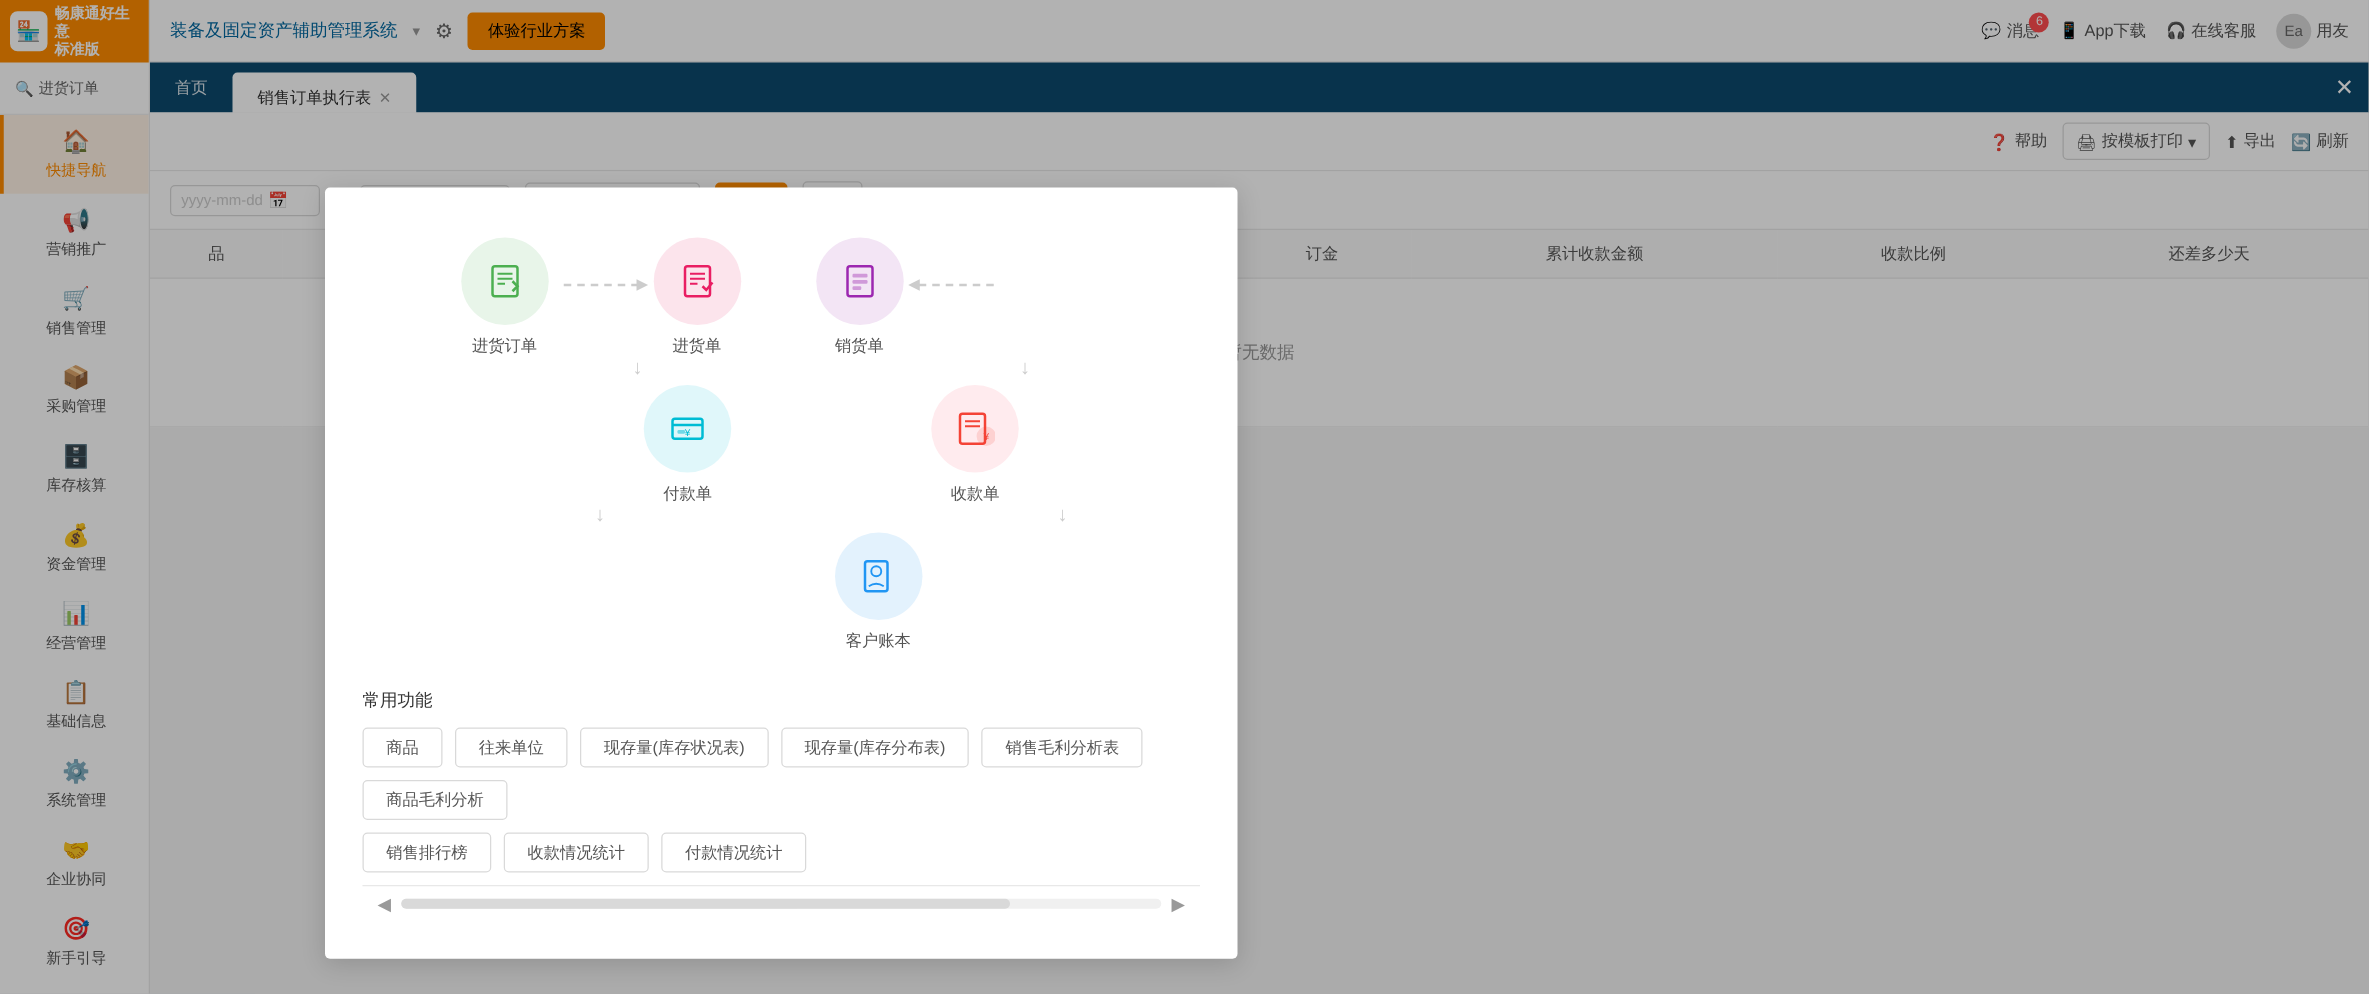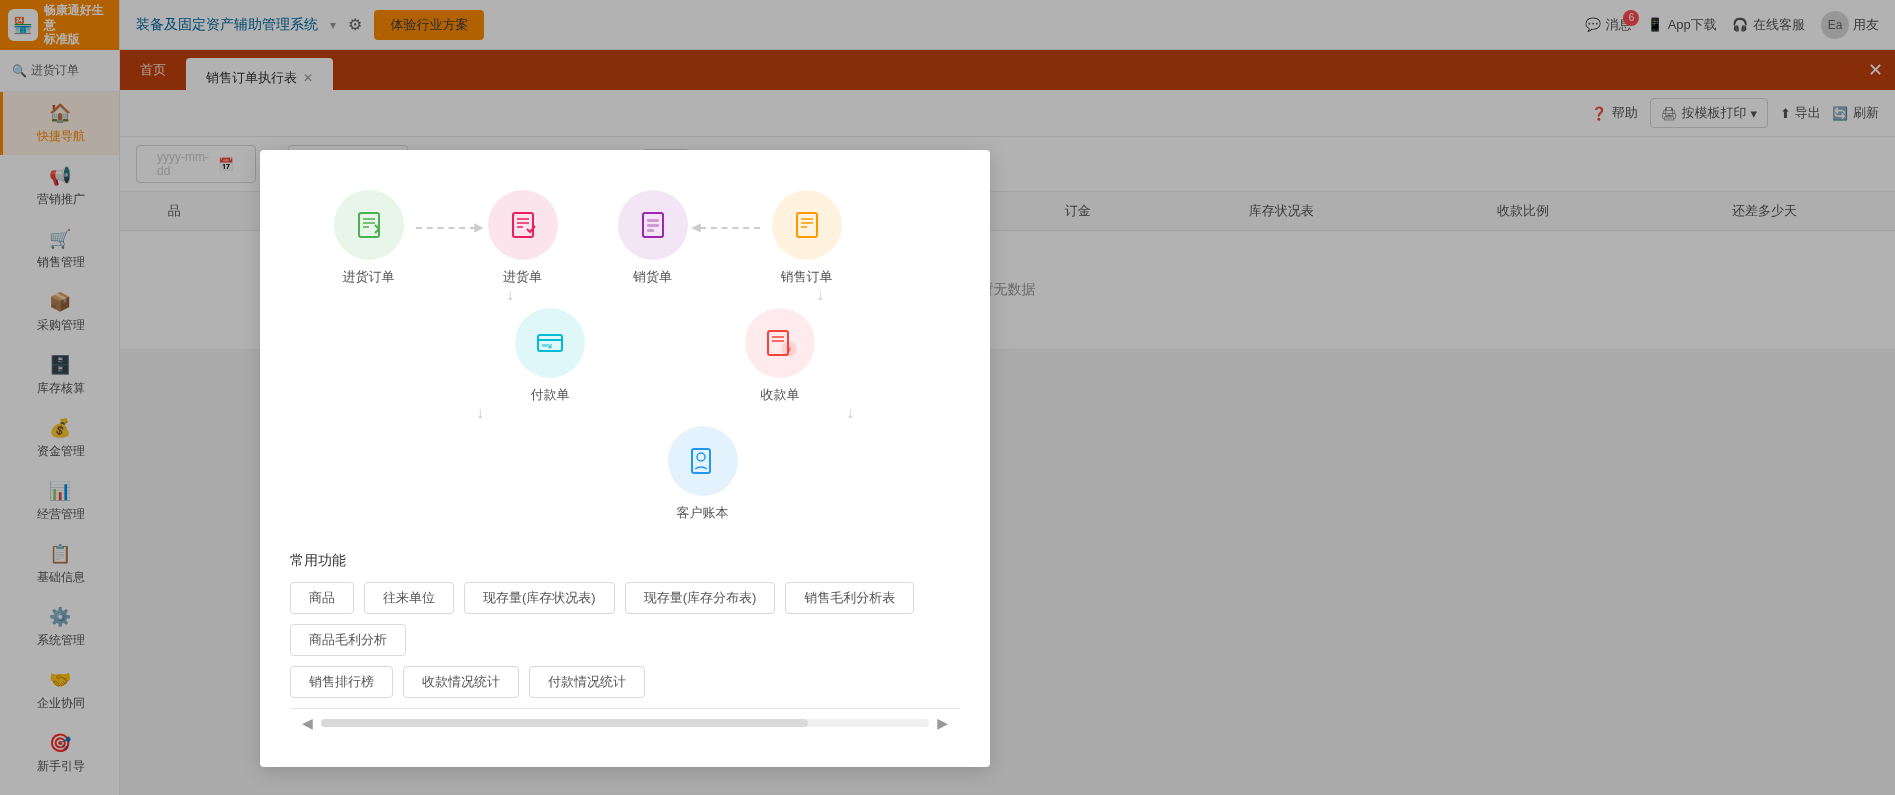--- a/index.html
+++ b/index.html
@@ -21,46 +21,46 @@
     .sidebar-item .icon { font-size: 18px; }
 
     
     .main-content { flex: 1; display: flex; flex-direction: column; overflow: hidden; }
 
     
     .top-header { height: 50px; background: #fff; border-bottom: 1px solid #e8e8e8; display: flex; align-items: center; padding: 0 16px; gap: 12px; }
     .header-title { font-size: 14px; color: #0369a1; font-weight: 500; }
     .header-arrow { color: #999; font-size: 12px; cursor: pointer; }
     .header-gear { color: #666; font-size: 16px; cursor: pointer; }
-    .header-btn-trial { background: #ff8c00; color: #404040; border: none; border-radius: 4px; padding: 6px 16px; cursor: pointer; font-size: 13px; }
+    .header-btn-trial { background: #ff8c00; color: #000000; border: none; border-radius: 4px; padding: 6px 16px; cursor: pointer; font-size: 13px; }
     .header-right { margin-left: auto; display: flex; align-items: center; gap: 16px; }
     .header-right-item { display: flex; align-items: center; gap: 4px; color: #555; font-size: 13px; cursor: pointer; position: relative; }
     .badge { background: #ff4d4f; color: #fff; border-radius: 10px; font-size: 10px; padding: 0 4px; min-width: 16px; height: 16px; display: flex; align-items: center; justify-content: center; position: absolute; top: -6px; right: -8px; }
     .user-avatar { width: 28px; height: 28px; border-radius: 50%; background: #d9d9d9; display: flex; align-items: center; justify-content: center; font-size: 12px; color: #666; }
 
     
-    .tab-bar { height: 40px; background: #c2410c; display: flex; align-items: center; padding: 0 0; }
+    .tab-bar { height: 40px; background: #0c4a6e; display: flex; align-items: center; padding: 0 0; }
     .tab-item { padding: 0 20px; height: 40px; display: flex; align-items: center; cursor: pointer; font-size: 13px; color: rgba(255,255,255,0.85); gap: 6px; }
     .tab-item.active { background: #fff; color: #333; border-radius: 4px 4px 0 0; margin-top: 15px; }
     .tab-item .tab-close { font-size: 12px; color: #999; cursor: pointer; }
     .tab-close-global { margin-left: auto; margin-right: 12px; color: #fff; font-size: 18px; cursor: pointer; }
 
     
     .page-content { flex: 1; background: #f5f5f5; overflow: hidden; position: relative; }
 
     
     .toolbar { background: #fff; padding: 8px 16px; display: flex; align-items: center; gap: 12px; border-bottom: 1px solid #e8e8e8; }
     .toolbar-right { margin-left: auto; display: flex; align-items: center; gap: 12px; }
     .toolbar-btn { display: flex; align-items: center; gap: 4px; color: #555; font-size: 13px; cursor: pointer; }
     .toolbar-btn.secondary { background: #fff; color: #555; border: 1px solid #d9d9d9; border-radius: 4px; padding: 5px 10px; }
 
     
     .filter-row { background: #fff; padding: 8px 16px; display: flex; align-items: center; gap: 12px; border-bottom: 1px solid #e8e8e8; }
     .filter-input { border: 1px solid #d9d9d9; border-radius: 4px; padding: 4px 8px; font-size: 13px; color: #999; width: 140px; }
-    .filter-input-date { border: 1px solid #d9d9d9; border-radius: 4px; padding: 4px 20px; font-size: 13px; color: #999; width: 120px; display: flex; align-items: center; gap: 4px; }
+    .filter-input-date { border: 1px solid #d9d9d9; border-radius: 4px; padding: 4px 8px; font-size: 13px; color: #999; width: 120px; display: flex; align-items: center; gap: 4px; }
     .btn-query { background: #ff8c00; color: #fff; border: none; border-radius: 4px; padding: 5px 16px; cursor: pointer; font-size: 13px; }
     .btn-setting { background: #fff; color: #555; border: 1px solid #d9d9d9; border-radius: 4px; padding: 5px 10px; cursor: pointer; font-size: 13px; }
     .more-conditions { color: #1abc9c; font-size: 13px; cursor: pointer; }
 
     
     .table-container { background: #fff; overflow-x: auto; }
     .data-table { width: 100%; border-collapse: collapse; font-size: 13px; }
     .data-table th { background: #fafafa; padding: 10px 12px; text-align: center; color: #555; border-bottom: 1px solid #e8e8e8; font-weight: 500; white-space: nowrap; }
     .data-table td { padding: 10px 12px; text-align: center; color: #333; border-bottom: 1px solid #f0f0f0; }
 
@@ -250,21 +250,21 @@
       <div class="table-container">
         <table class="data-table">
           <thead>
             <tr>
               <th>品</th>
               <th>商品</th>
               <th>金额</th>
               <th>预估毛利</th>
               <th>预估毛利率</th>
               <th>订金</th>
-              <th>库存状况表</th>
+              <th>累计收款金额</th>
               <th>收款比例</th>
               <th>还差多少天</th>
             </tr>
           </thead>
           <tbody>
             <tr>
               <td colspan="9">
                 <div class="no-data">暂无数据</div>
               </td>
             </tr>
@@ -326,31 +326,20 @@
                 </div>
                 <span class="flow-label">销货单</span>
               </div>
 
               <div style="display: flex; align-items: center; padding: 0 12px; margin-bottom: 20px;">
                 <div style="width: 60px; border-top: 2px dashed #ccc; position: relative;">
                   <span style="position: absolute; left: -8px; top: -9px; color: #ccc; font-size: 12px;">◀</span>
                 </div>
               </div>
 
-              <div class="flow-node">
-                <div class="flow-circle orange">
-                  <svg width="32" height="32" viewBox="0 0 32 32">
-                      <rect x="6" y="4" width="20" height="24" rx="2" fill="none" stroke="#ff9800" stroke-width="2"></rect>
-                      <line x1="10" y1="10" x2="22" y2="10" stroke="#ff9800" stroke-width="1.5"></line>
-                      <line x1="10" y1="14" x2="22" y2="14" stroke="#ff9800" stroke-width="1.5"></line>
-                      <line x1="10" y1="18" x2="16" y2="18" stroke="#ff9800" stroke-width="1.5"></line>
-                    </svg>
-                </div>
-                <span class="flow-label">销售订单</span>
-              </div>
             </div>
 
             <div style="display: flex; gap: 0; width: 100%; justify-content: space-around; padding: 0 0 0 155px;">
 
               <div style="color: #ccc; font-size: 16px; text-align: center; width: 70px;">↓</div>
 
               <div style="color: #ccc; font-size: 16px; text-align: center; width: 70px; margin-left: 180px;">↓</div>
             </div>
 
             <div style="display: flex; align-items: center; gap: 0; margin-top: 4px;">

